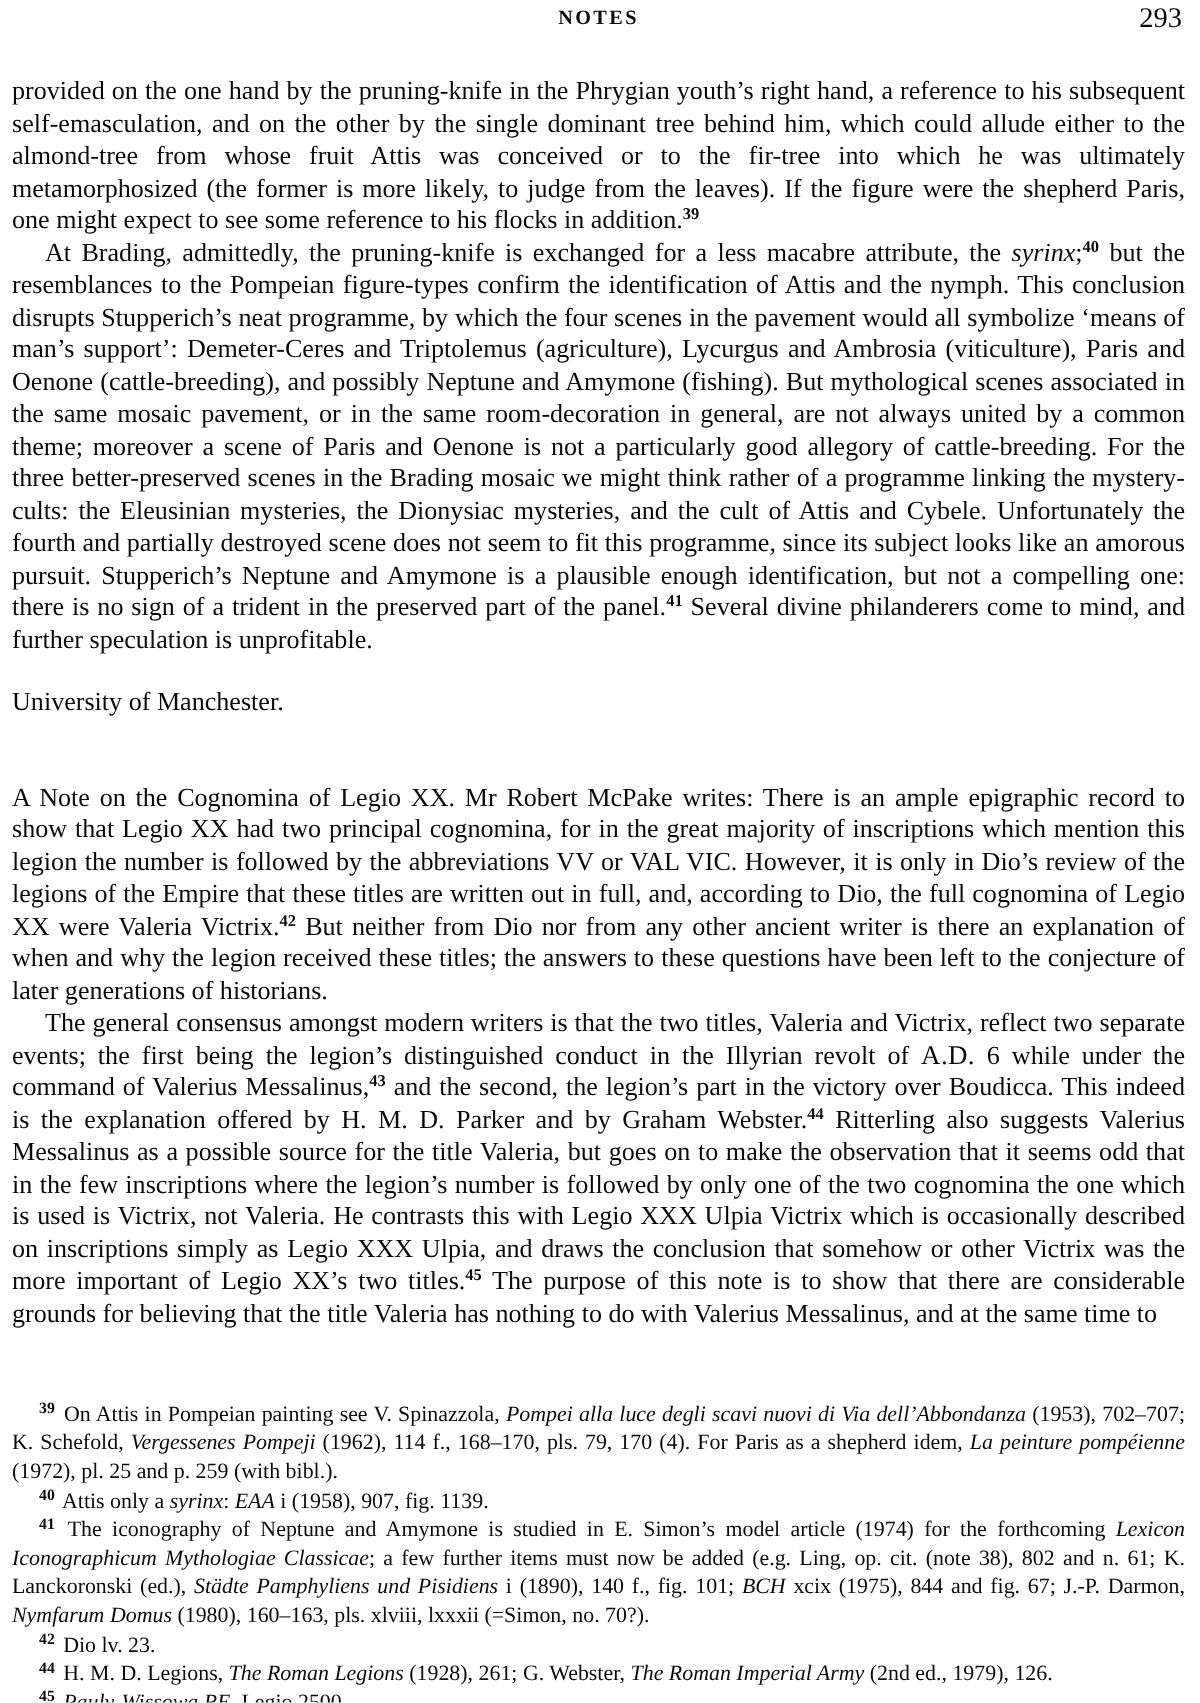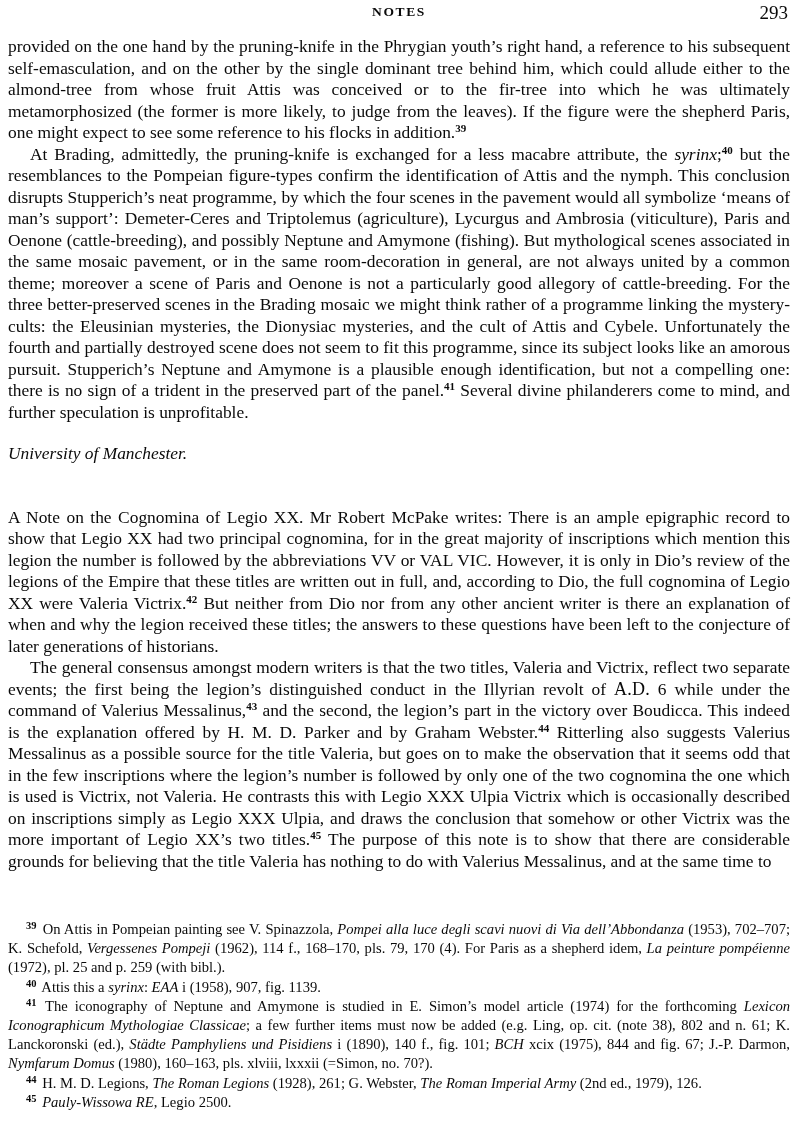--- a/index.html
+++ b/index.html
@@ -19,21 +19,21 @@
     width: 800px;
     height: 1135px;
     box-sizing: border-box;
     padding: 0 10px 0 8px;
   }
 
   
   .running-head {
     position: relative;
     height: 24px;
-    margin: 4px 0 8px 0;
+    margin: 4px 0 22px 0;
   }
   .rh-title {
     position: absolute;
     left: 0; right: 0;
     top: 0;
     text-align: center;
     font-size: 13.5px;
     font-weight: 700;
     letter-spacing: 1.6px;
   }
@@ -56,21 +56,20 @@
   }
   .body-text + .body-text {
     margin-top: 0;
   }
   .indent {
     text-indent: 22px;
   }
   .affiliation {
     font-size: 17.4px;
     line-height: 21.5px;
-    font-style: italic;
     margin: 20px 0 0 0;
   }
 
   .section-gap {
     height: 42px;
   }
 
   .note-heading {
     font-weight: 400;
   }
@@ -127,19 +126,20 @@
 
   <div class="section-gap"></div>
 
   <div id="article-two-body">
       <p class="body-text"><span class="note-heading">A Note on the Cognomina of Legio XX.</span><span> Mr Robert McPake writes: There is an ample epigraphic record to show that Legio XX had two principal cognomina, for in the great majority of inscriptions which mention this legion the number is followed by the abbreviations VV or VAL VIC. However, it is only in Dio’s review of the legions of the Empire that these titles are written out in full, and, according to Dio, the full cognomina of Legio XX were Valeria Victrix.</span><sup class="fn">42</sup><span> But neither from Dio nor from any other ancient writer is there an explanation of when and why the legion received these titles; the answers to these questions have been left to the conjecture of later generations of historians.</span></p>
       <p class="body-text indent"><span>The general consensus amongst modern writers is that the two titles, Valeria and Victrix, reflect two separate events; the first being the legion’s distinguished conduct in the Illyrian revolt of </span><span class="sc">A.D.</span><span> 6 while under the command of Valerius Messalinus,</span><sup class="fn">43</sup><span> and the second, the legion’s part in the victory over Boudicca. This indeed is the explanation offered by H. M. D. Parker and by Graham Webster.</span><sup class="fn">44</sup><span> Ritterling also suggests Valerius Messalinus as a possible source for the title Valeria, but goes on to make the observation that it seems odd that in the few inscriptions where the legion’s number is followed by only one of the two cognomina the one which is used is Victrix, not Valeria. He contrasts this with Legio XXX Ulpia Victrix which is occasionally described on inscriptions simply as Legio XXX Ulpia, and draws the conclusion that somehow or other Victrix was the more important of Legio XX’s two titles.</span><sup class="fn">45</sup><span> The purpose of this note is to show that there are considerable grounds for believing that the title Valeria has nothing to do with Valerius Messalinus, and at the same time to</span></p>
     </div>
 
   <div class="footnotes" id="footnotes-block">
       <p class="fnote"><sup>39</sup><span> On Attis in Pompeian painting see V. Spinazzola, </span><i>Pompei alla luce degli scavi nuovi di Via dell’Abbondanza</i><span> (1953), 702–707; K. Schefold, </span><i>Vergessenes Pompeji</i><span> (1962), 114 f., 168–170, pls. 79, 170 (4). For Paris as a shepherd idem, </span><i>La peinture pompéienne</i><span> (1972), pl. 25 and p. 259 (with bibl.).</span></p>
-      <p class="fnote"><sup>40</sup><span> Attis this a </span><i>syrinx</i><span>: </span><i>EAA</i><span> i (1958), 907, fig. 1139.</span></p>
+      <p class="fnote"><sup>40</sup><span> Attis only a </span><i>syrinx</i><span>: </span><i>EAA</i><span> i (1958), 907, fig. 1139.</span></p>
       <p class="fnote"><sup>41</sup><span> The iconography of Neptune and Amymone is studied in E. Simon’s model article (1974) for the forthcoming </span><i>Lexicon Iconographicum Mythologiae Classicae</i><span>; a few further items must now be added (e.g. Ling, op. cit. (note 38), 802 and n. 61; K. Lanckoronski (ed.), </span><i>Städte Pamphyliens und Pisidiens</i><span> i (1890), 140 f., fig. 101; </span><i>BCH</i><span> xcix (1975), 844 and fig. 67; J.-P. Darmon, </span><i>Nymfarum Domus</i><span> (1980), 160–163, pls. xlviii, lxxxii (=Simon, no. 70?).</span></p>
+      <p class="fnote"><sup>42</sup><span> Dio lv. 23.</span></p>
       <p class="fnote"><sup>44</sup><span> H. M. D. Legions, </span><i>The Roman Legions</i><span> (1928), 261; G. Webster, </span><i>The Roman Imperial Army</i><span> (2nd ed., 1979), 126.</span></p>
       <p class="fnote"><sup>45</sup><span> </span><i>Pauly-Wissowa RE</i><span>, Legio 2500.</span></p>
     </div>
 
 </div>
 
 </body></html>

